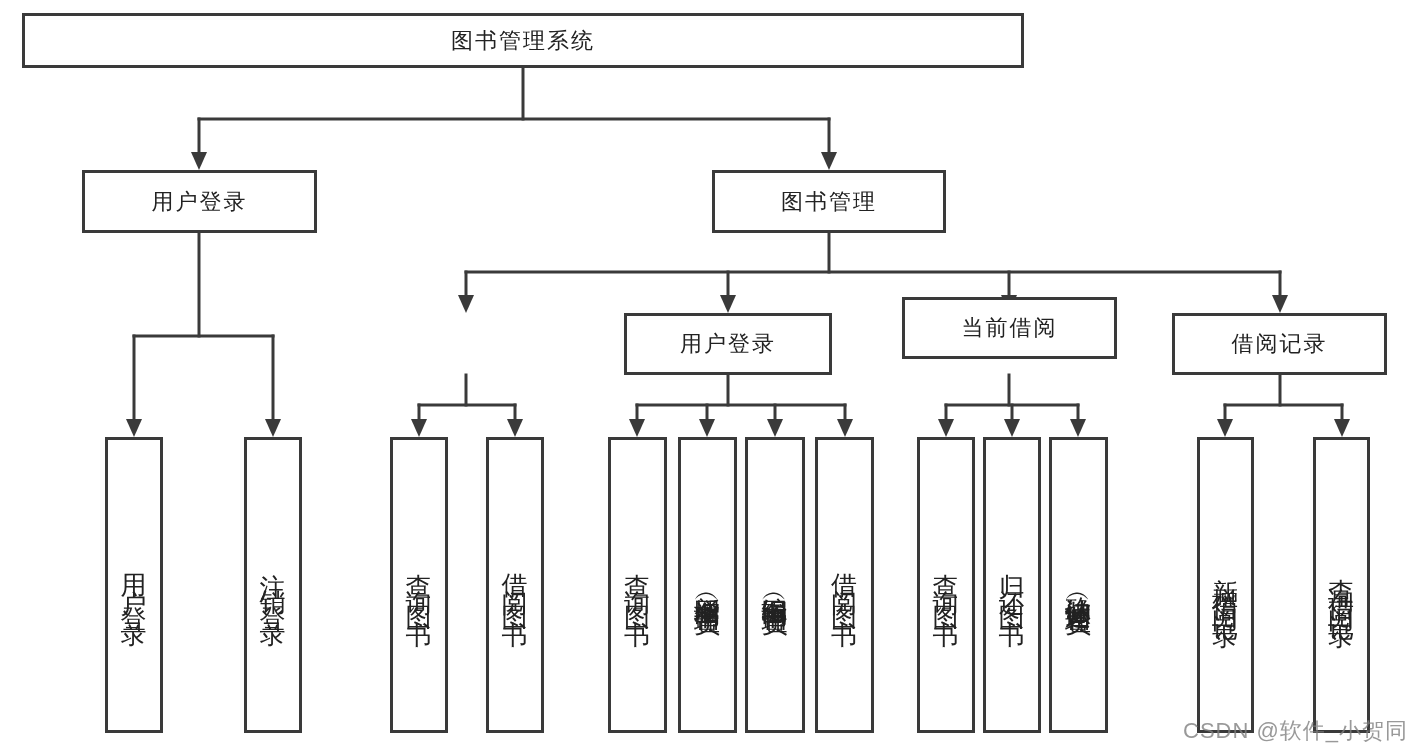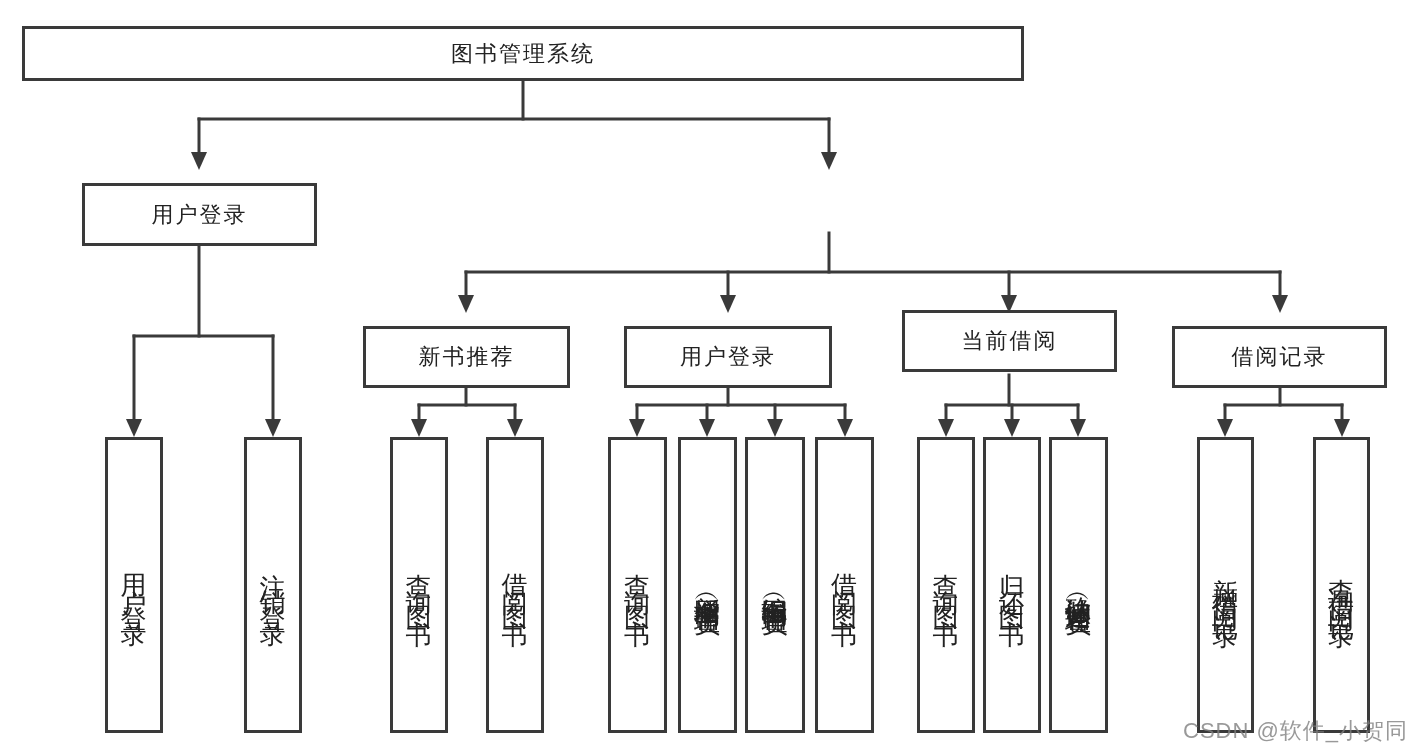--- a/index.html
+++ b/index.html
@@ -23,21 +23,20 @@
     box-sizing: border-box;
     background: #ffffff;
     border: 3px solid #3a3a3a;
     display: flex;
     align-items: center;
     justify-content: center;
     font-size: 22px;
     letter-spacing: 2px;
     color: #222222;
     white-space: nowrap;
-    margin-top: 13px;
   }
   .vbox {
     position: absolute;
     box-sizing: border-box;
     background: #ffffff;
     border: 3px solid #3a3a3a;
     display: flex;
     align-items: center;
     justify-content: center;
   }
@@ -142,24 +141,24 @@
     </g>
   </svg>
 
   <div class="hbox" style="left:22px; top:13px; width:1002px; height:55px">
     <span>图书管理系统</span>
   </div>
 
   <div class="hbox" style="left:82px; top:170px; width:235px; height:63px">
     <span>用户登录</span>
   </div>
-
-  <div class="hbox" style="left:363px; top:313px; width:207px; height:62px">
-    <span>新书推荐</span>
-  </div>
+  <div class="hbox" style="left:712px; top:170px; width:234px; height:63px">
+    <span>图书管理</span>
+  </div>
+
   <div class="hbox" style="left:624px; top:313px; width:208px; height:62px">
     <span>用户登录</span>
   </div>
   <div class="hbox" style="left:902px; top:297px; width:215px; height:62px">
     <span>当前借阅</span>
   </div>
   <div class="hbox" style="left:1172px; top:313px; width:215px; height:62px">
     <span>借阅记录</span>
   </div>
 

